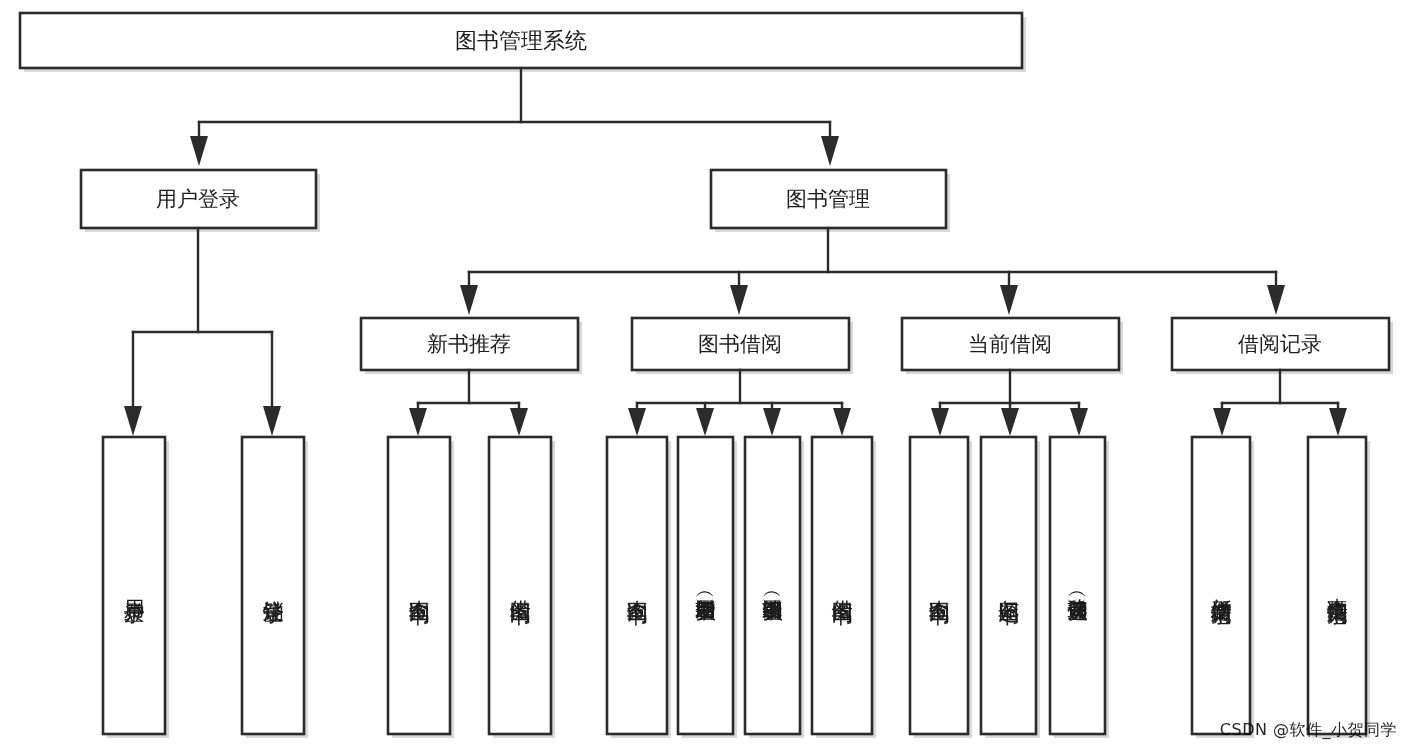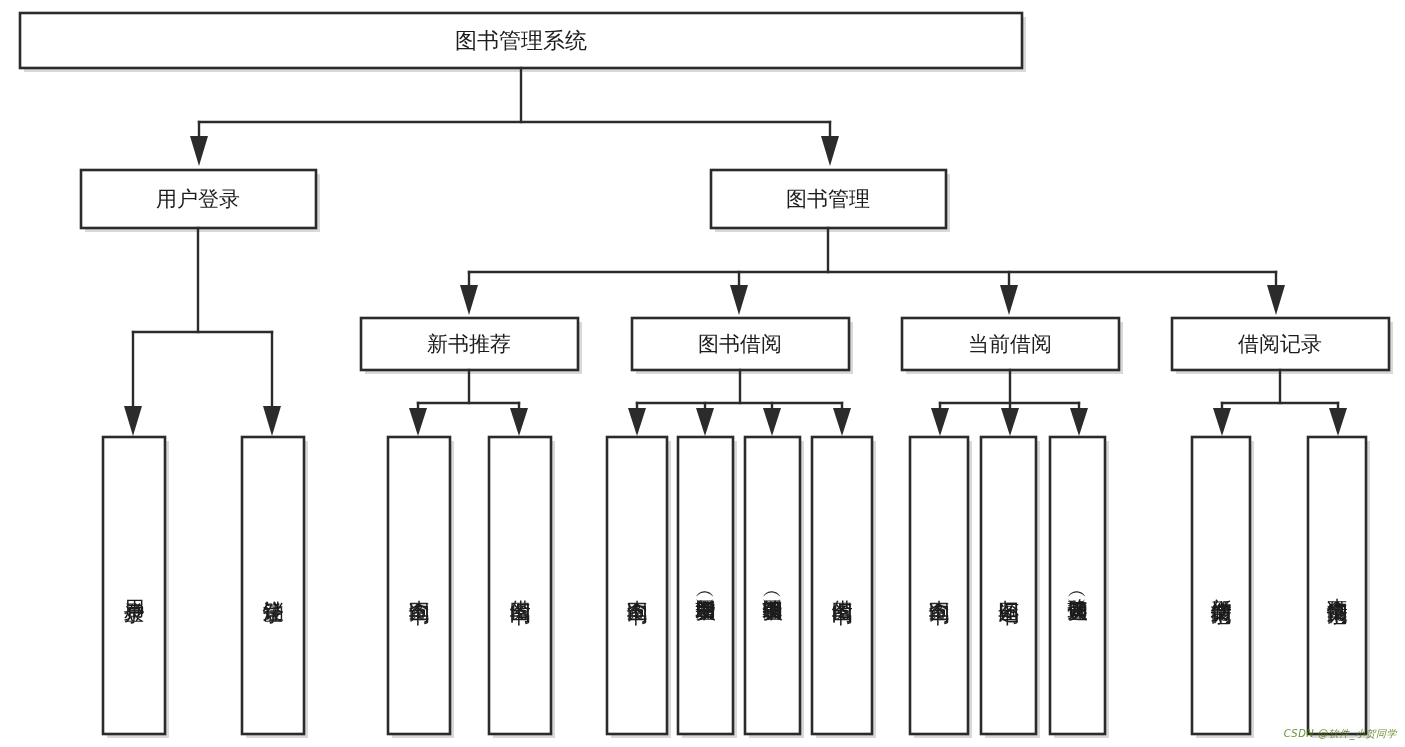--- a/index.html
+++ b/index.html
@@ -73,26 +73,25 @@
   }
   .vlabel.tight {
     font-size: 20px;
     letter-spacing: 0.5px;
   }
   .watermark {
     position: absolute;
     right: 8px;
     bottom: 6px;
     font-family: "DejaVu Sans", "Liberation Sans", sans-serif;
-    font-size: 10px;
-    color: #4d7c0f;
+    font-size: 16px;
+    color: #000000;
     opacity: 0.85;
     white-space: nowrap;
     letter-spacing: 0.5px;
-    font-style: italic;
   }
 </style>
 </head>
 <body>
 
 <div id="diagram-root">
 
   <svg id="flow-svg" viewBox="0 0 1405 747">
 
     <g>

